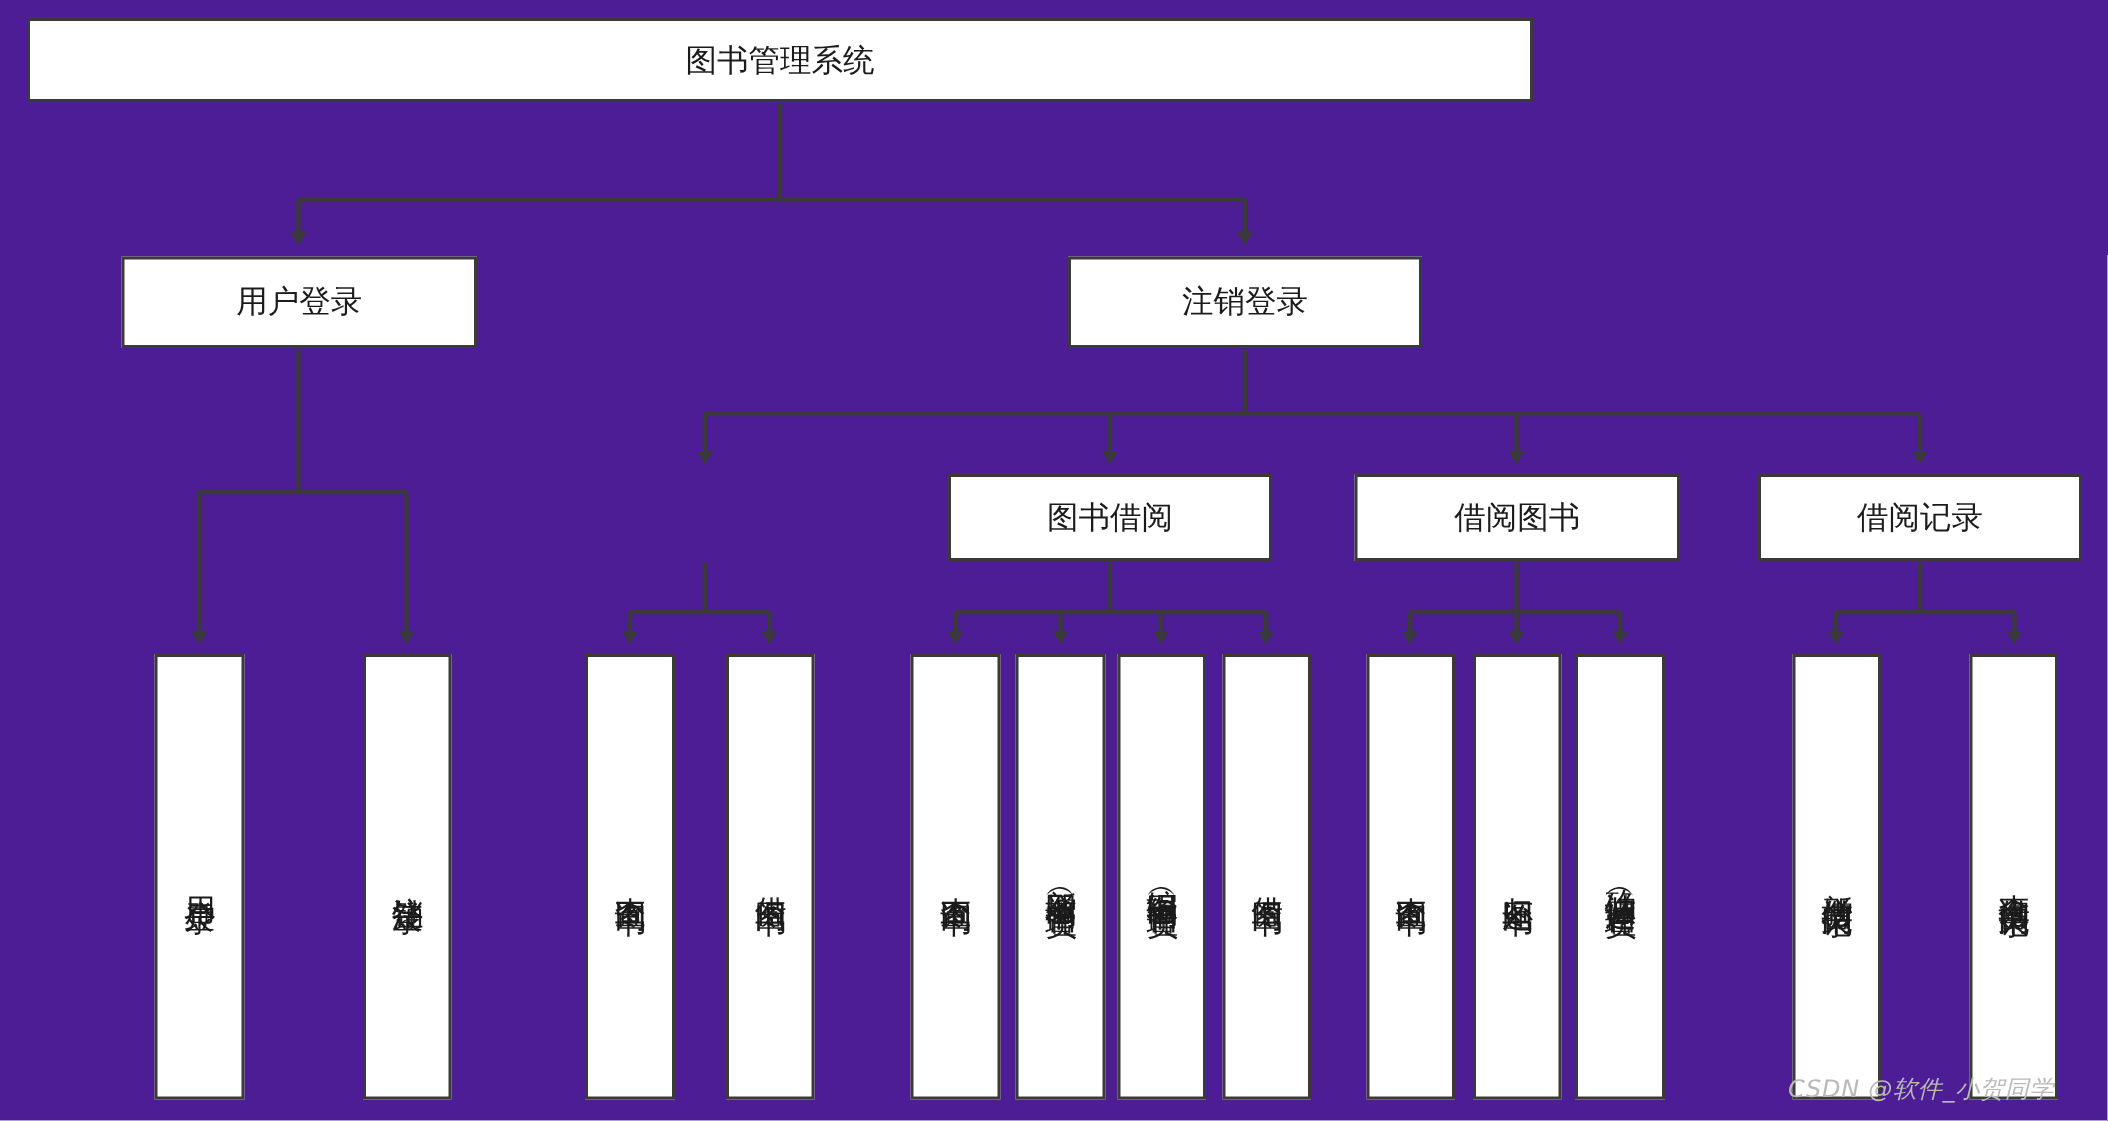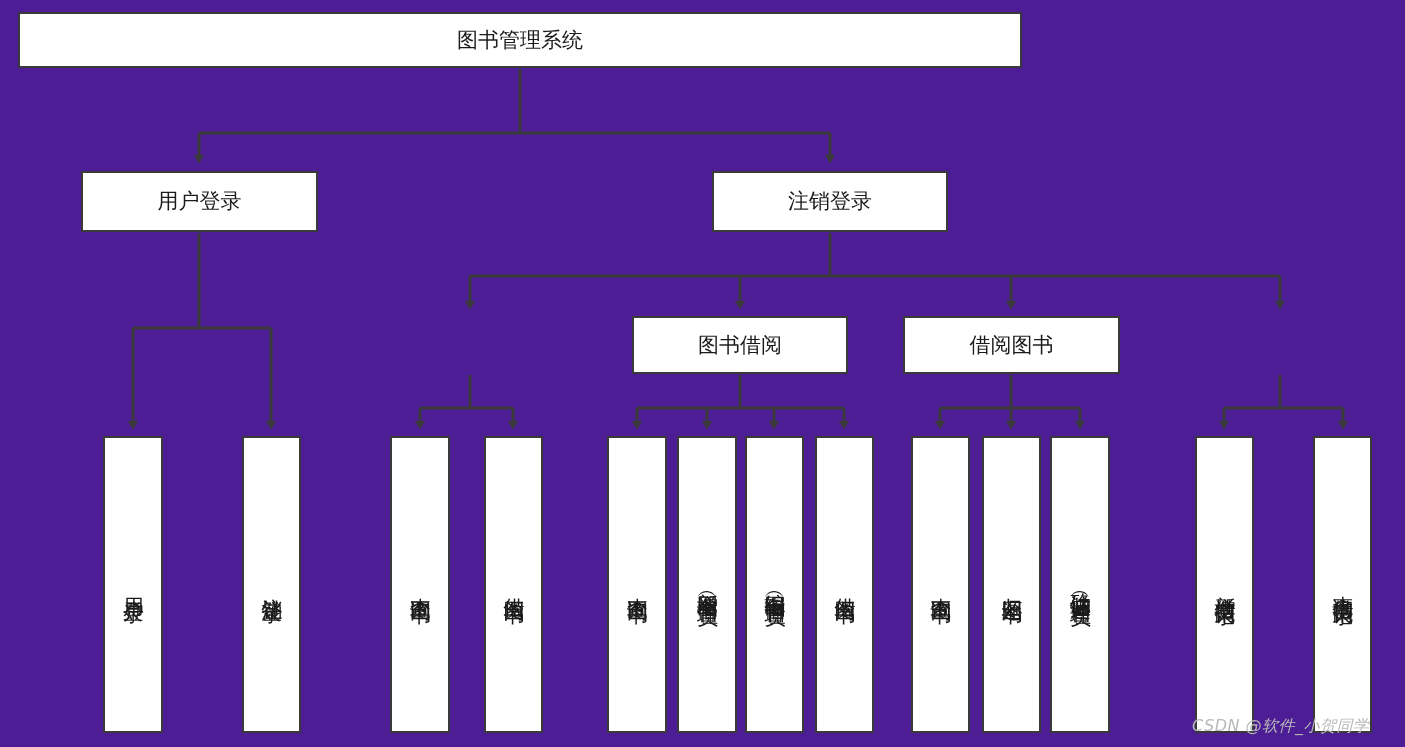--- a/index.html
+++ b/index.html
@@ -125,20 +125,23 @@
   <div class="node horiz" style="left:712px; top:171px; width:236px; height:61px;">
     <span class="label">注销登录</span>
   </div>
 
   <div class="node horiz" style="left:632px; top:316px; width:216px; height:58px;">
     <span class="label">图书借阅</span>
   </div>
   <div class="node horiz" style="left:903px; top:316px; width:217px; height:58px;">
     <span class="label">借阅图书</span>
   </div>
+  <div class="node horiz" style="left:1172px; top:316px; width:216px; height:58px;">
+    <span class="label">借阅记录</span>
+  </div>
 
   <div class="node vert" style="left:103px; top:436px; width:60px; height:297px;">
     <span class="label">用户登录</span>
   </div>
   <div class="node vert" style="left:242px; top:436px; width:59px; height:297px;">
     <span class="label">注销登录</span>
   </div>
 
   <div class="node vert" style="left:390px; top:436px; width:60px; height:297px;">
     <span class="label">查询图书</span>

